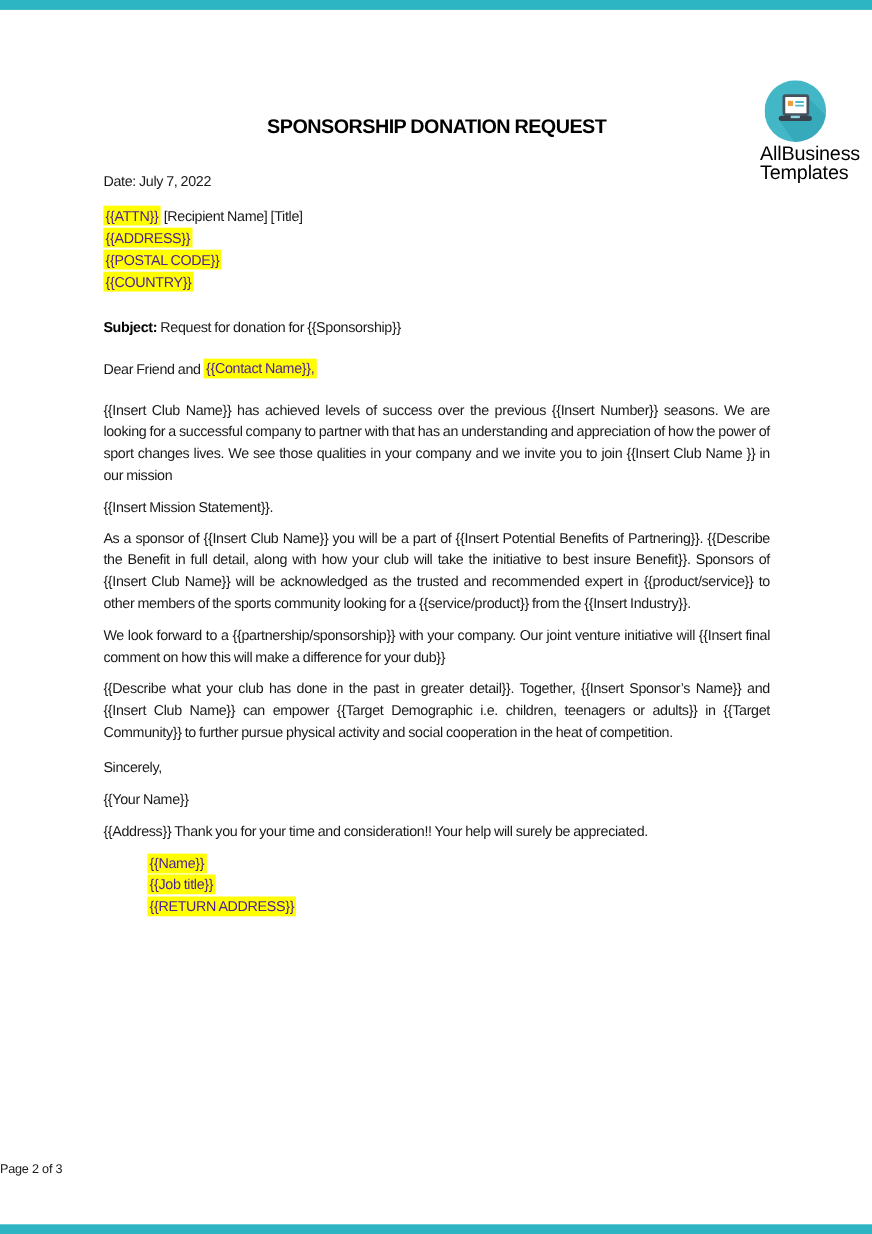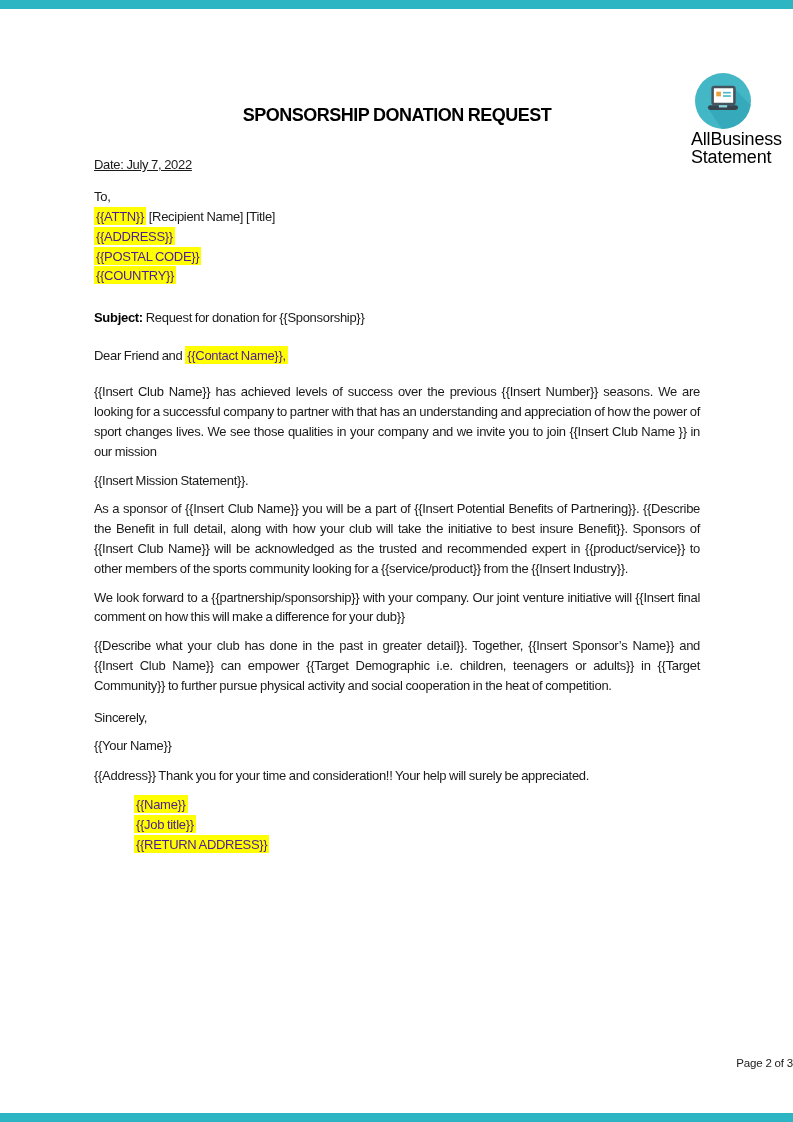--- a/index.html
+++ b/index.html
@@ -18,36 +18,36 @@
   .logo-text { font-size:18px; line-height:13.5px; letter-spacing:-0.2px; color:#000; margin-top:4px; white-space:nowrap; }
 
   .content {
     position:absolute; left:94px; top:0; width:606px;
     font-size:13px; line-height:19.8px; letter-spacing:-0.3px; word-spacing:-0.5px;
   }
   .doc-title {
     margin-top:96px; font-size:18px; line-height:38px; letter-spacing:-0.5px;
     font-weight:bold; color:#000; text-align:center; white-space:nowrap;
   }
-  .date-line   { margin-top:21px;text-decoration:underline; }
+  .date-line   { margin-top:21px; }
   .addr-block  { margin-top:12px; }
   .subject-line{ margin-top:22px; }
   .subject-label { font-weight:bold; color:#000; }
   .greeting    { margin-top:18px; }
   .para        { text-align:justify; }
   .para-first  { margin-top:17px; }
   .para-next   { margin-top:9px; }
   .closing     { margin-top:12px; }
   .sig-name    { margin-top:9px; }
   .thanks-line { margin-top:10px; }
   .sig-block   { margin-top:9px;padding-left:40px; }
   .hl { background:#ffff00; color:#4c1d95; padding:1.5px 2px; }
   .footer {
     position:absolute; top:1057px; left:0; width:100%;
-    text-align:right; font-size:11.5px; letter-spacing:-0.2px; color:#1a1a1a;
+    text-align:left; font-size:11.5px; letter-spacing:-0.2px; color:#1a1a1a;
   }
 </style>
 </head>
 <body>
 
 <div class="page">
   <div class="accent-bar top"></div>
 
   <div class="logo">
     <span>
@@ -63,30 +63,29 @@
         </g>
         <rect x="17" y="13.5" width="21" height="16.5" rx="1.5" fill="#ffffff" stroke="#46525c" stroke-width="2.4"></rect>
         <rect x="20.5" y="18" width="4.5" height="4.5" fill="#e9a03b"></rect>
         <line x1="27" y1="19" x2="34.5" y2="19" stroke="#49b9c9" stroke-width="1.6"></line>
         <line x1="27" y1="22.2" x2="34.5" y2="22.2" stroke="#49b9c9" stroke-width="1.6"></line>
         <rect x="12.5" y="31" width="29" height="4.6" rx="2.3" fill="#37434d"></rect>
         <rect x="23" y="31" width="8" height="2.2" fill="#8fd6de"></rect>
       </svg>
     </span>
     <div class="logo-text">AllBusiness</div>
-    <div class="logo-text">Statement</div>
+    <div class="logo-text">Templates</div>
   </div>
 
   <div class="content">
     <h1 class="doc-title">SPONSORSHIP DONATION REQUEST</h1>
 
     <div class="date-line">Date: July 7, 2022</div>
 
     <div class="addr-block">
-      <div>To,</div>
       <div><span class="hl">{{ATTN}}</span><span> [Recipient Name] [Title]</span></div>
       <div><span class="hl">{{ADDRESS}}</span></div>
       <div><span class="hl">{{POSTAL CODE}}</span></div>
       <div><span class="hl">{{COUNTRY}}</span></div>
     </div>
 
     <div class="subject-line"><span class="subject-label">Subject:</span><span> Request for donation for {{Sponsorship}}</span></div>
 
     <div class="greeting"><span>Dear Friend and </span><span class="hl">{{Contact Name}},</span></div>
 

